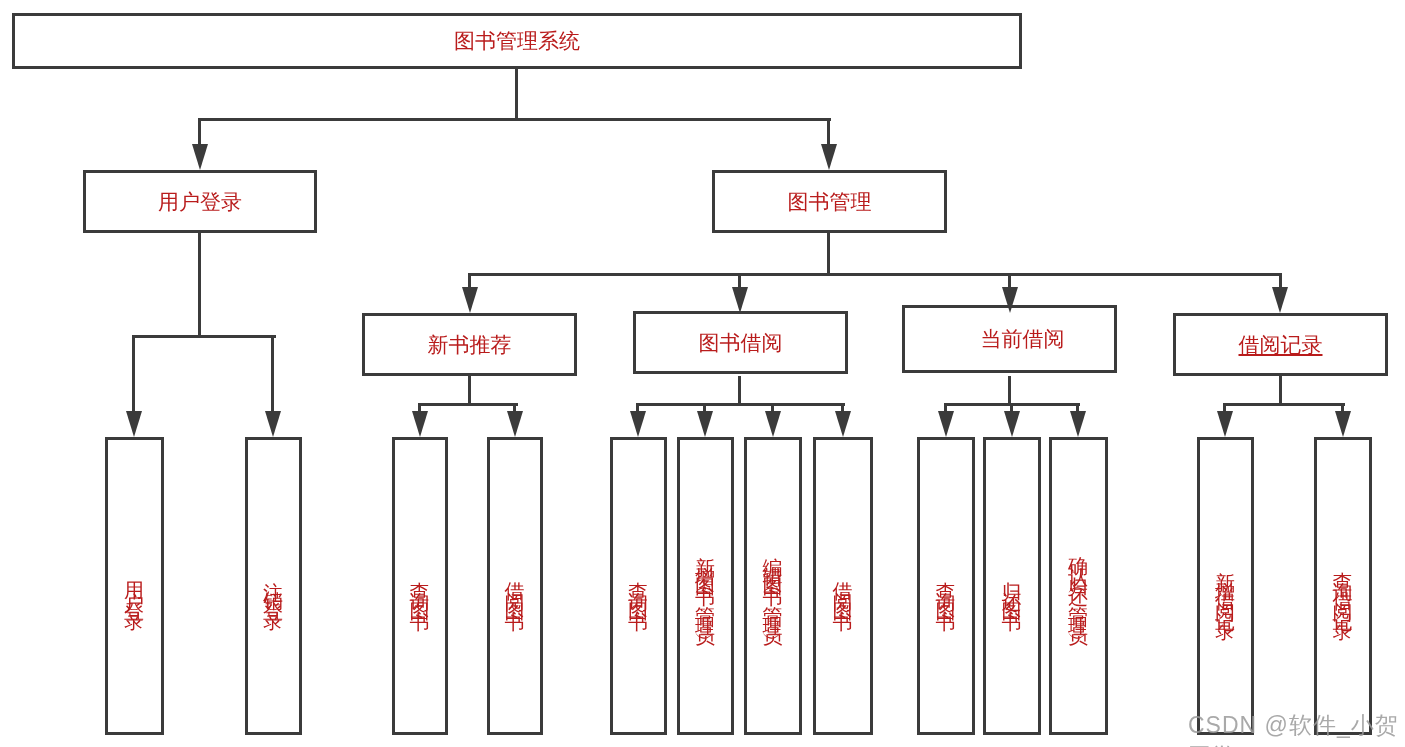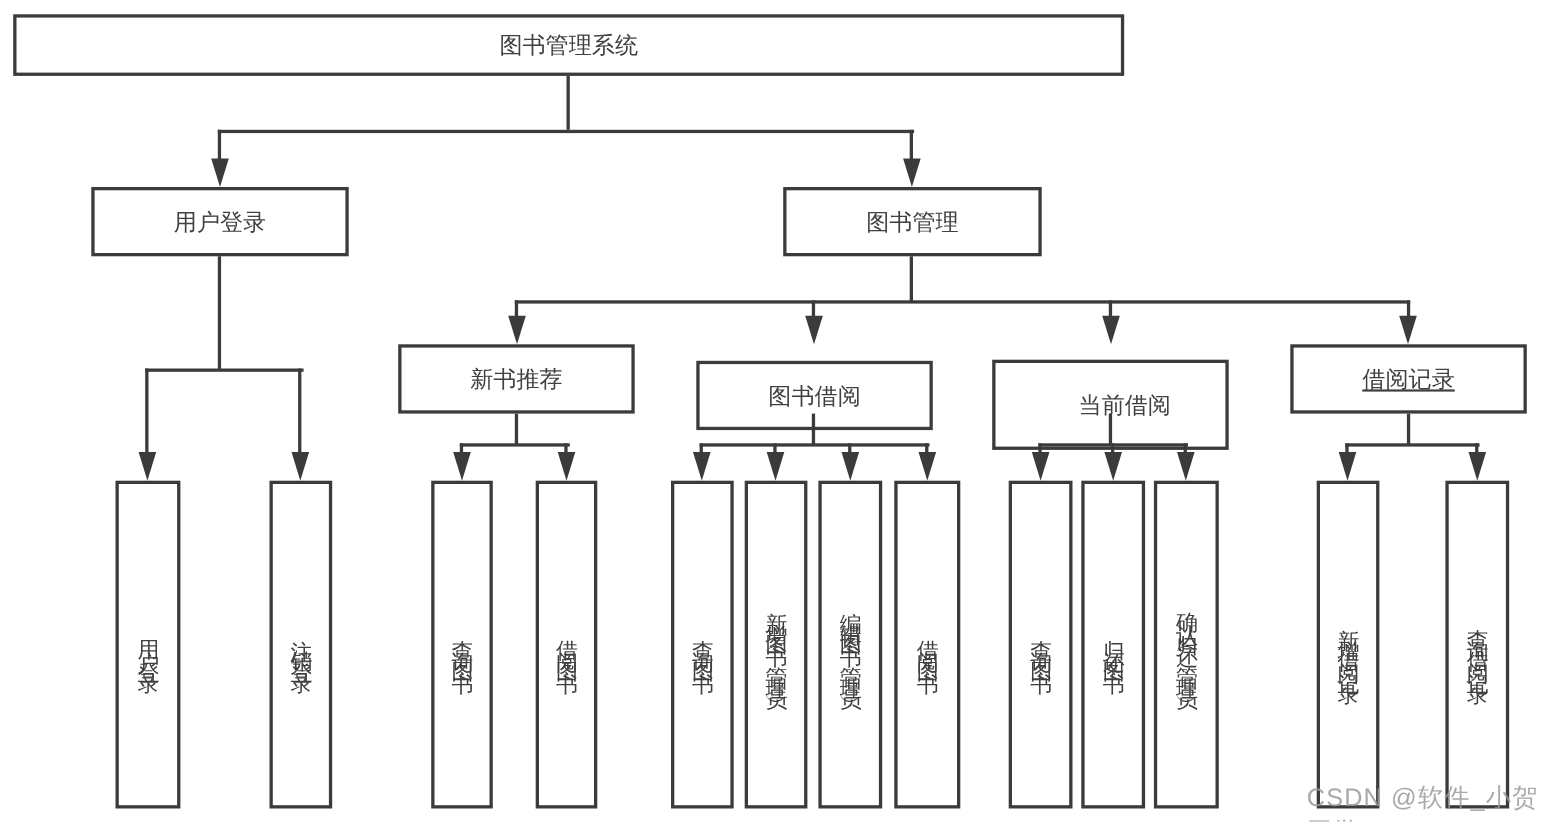--- a/index.html
+++ b/index.html
@@ -11,21 +11,21 @@
     font-family:"Liberation Sans","DejaVu Sans",sans-serif;
   }
   .node {
     position:absolute;
     background:#ffffff;
     border:3px solid #3b3b3b;
     box-sizing:border-box;
     display:flex;
     align-items:center;
     justify-content:center;
-    color:#404040;
+    color:#b91c1c;
     font-size:21px;
     text-align:center;
     white-space:nowrap;
   }
   .node.vertical {
     writing-mode:vertical-rl;
     text-orientation:mixed;
     letter-spacing:10px;
     font-size:20px;
     line-height:1;
@@ -54,22 +54,22 @@
 </style>
 </head>
 <body>
 
 <div class="canvas" id="diagram">
   <div class="watermark">CSDN @软件_小贺同学</div>
 <div class="node" style="left: 12px; top: 13px; width: 1010px; height: 56px;">图书管理系统</div>
     <div class="node" style="left: 83px; top: 170px; width: 234px; height: 63px;">用户登录</div>
     <div class="node" style="left: 712px; top: 170px; width: 235px; height: 63px;">图书管理</div>
     <div class="node" style="left: 362px; top: 313px; width: 215px; height: 63px;">新书推荐</div>
-    <div class="node" style="left: 633px; top: 328px; width: 215px; height: 63px;">图书借阅</div>
-    <div class="node" style="left: 902px; top: 327px; width: 215px; height: 82px; padding-left: 26px;">当前借阅</div>
+    <div class="node" style="left: 633px; top: 311px; width: 215px; height: 63px;">图书借阅</div>
+    <div class="node" style="left: 902px; top: 305px; width: 215px; height: 68px; padding-left: 26px;">当前借阅</div>
     <div class="node" style="left: 1173px; top: 313px; width: 215px; height: 63px; text-decoration: underline;">借阅记录</div>
     <div class="node vertical" style="left: 105px; top: 437px; width: 59px; height: 298px;">用户登录</div>
     <div class="node vertical" style="left: 245px; top: 437px; width: 57px; height: 298px;">注销登录</div>
     <div class="node vertical" style="left: 392px; top: 437px; width: 56px; height: 298px;">查询图书</div>
     <div class="node vertical" style="left: 487px; top: 437px; width: 56px; height: 298px;">借阅图书</div>
     <div class="node vertical" style="left: 610px; top: 437px; width: 57px; height: 298px;">查询图书</div>
     <div class="node vertical" style="left: 677px; top: 437px; width: 57px; height: 298px;">新增图书（管理员）</div>
     <div class="node vertical" style="left: 744px; top: 437px; width: 58px; height: 298px;">编辑图书（管理员）</div>
     <div class="node vertical" style="left: 813px; top: 437px; width: 60px; height: 298px;">借阅图书</div>
     <div class="node vertical" style="left: 917px; top: 437px; width: 58px; height: 298px;">查询图书</div>

